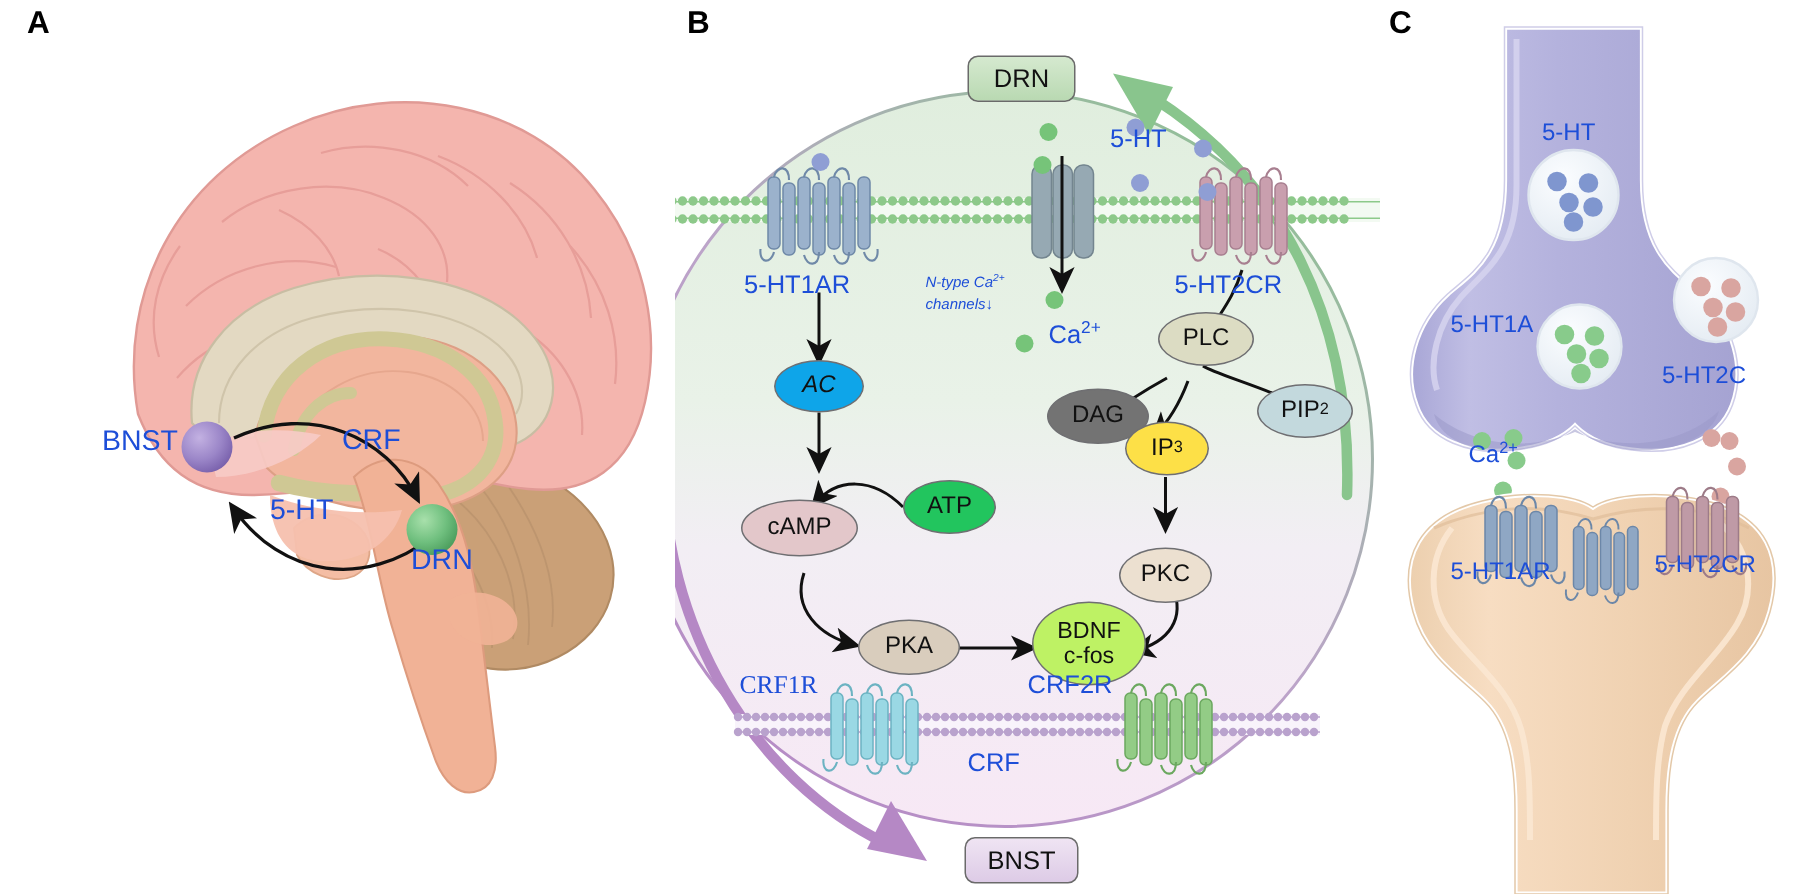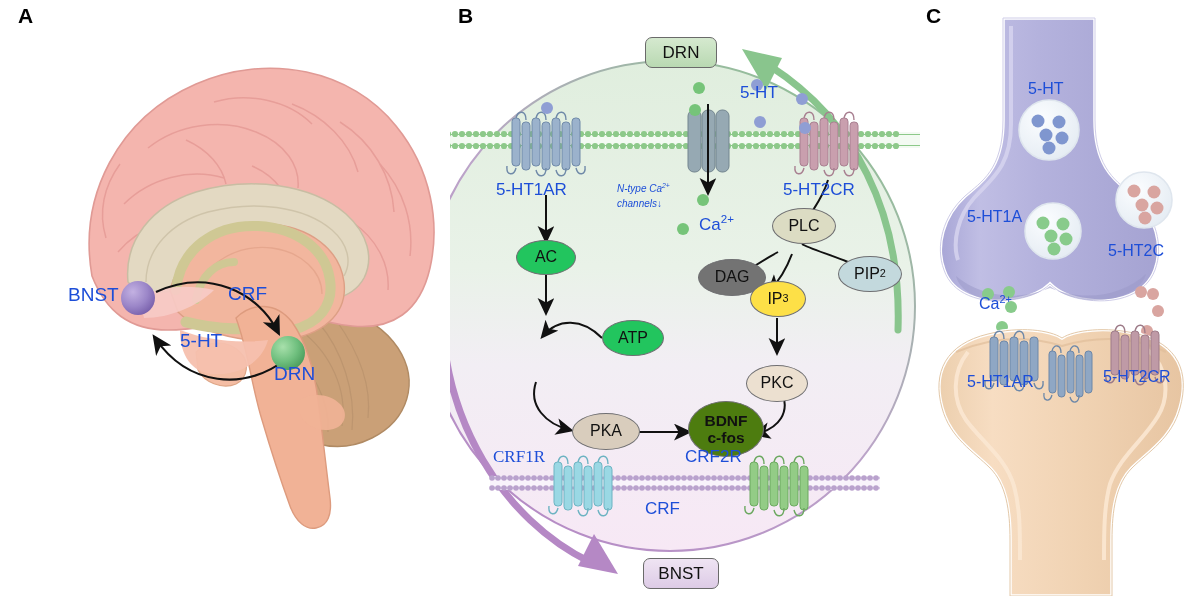--- a/index.html
+++ b/index.html
@@ -580,36 +580,37 @@
     </div>
 
     <div class="lbl" style="left:333px;top:180px;">5-HT2CR</div>
 
     <div class="lbl" style="left:290px;top:83px;">5-HT</div>
 
     <div class="lbl" style="left:249px;top:213px;">
       <span>Ca</span><span class="sup">2+</span>
     </div>
 
-    <div class="node" style="left:66px;top:240px;width:60px;height:35px;background:#22c55e;">AC</div>
+    <div class="node" style="left:66px;top:240px;width:60px;height:35px;background:#0ea5e9;font-style:italic;">AC</div>
     <div class="node" style="left:152px;top:320px;width:62px;height:36px;background:#22c55e;">ATP</div>
+    <div class="node" style="left:44px;top:333px;width:78px;height:38px;background:#e3c7ca;">cAMP</div>
     <div class="node" style="left:122px;top:413px;width:68px;height:37px;background:#d9cdbd;">PKA</div>
 
     <div class="node" style="left:322px;top:208px;width:64px;height:36px;background:#dcdcc3;">PLC</div>
     <div class="node" style="left:248px;top:259px;width:68px;height:37px;background:#737373;">DAG</div>
     <div class="node" style="left:388px;top:256px;width:64px;height:36px;background:#c3d9dd;">
       <span>PIP</span>
         <span class="sub">2</span>
     </div>
     <div class="node" style="left:300px;top:281px;width:56px;height:36px;background:#fde047;">
       <span>IP</span>
         <span class="sub">3</span>
     </div>
     <div class="node" style="left:296px;top:365px;width:62px;height:37px;background:#ece0d0;">PKC</div>
-    <div class="node two-line" style="left:238px;top:401px;width:76px;height:56px;background:#4d7c0f;font-weight:bold;">
+    <div class="node two-line" style="left:238px;top:401px;width:76px;height:56px;background:#bef264;">
       <span>BDNF</span>
       <span>c-fos</span>
     </div>
 
     <div class="lbl" style="left:43px;top:447px;font-family:Liberation Serif, serif;">CRF1R</div>
     <div class="lbl" style="left:235px;top:447px;">CRF2R</div>
     <div class="lbl" style="left:195px;top:499px;">CRF</div>
   </div>
 
   <div class="panel" id="panelC">

